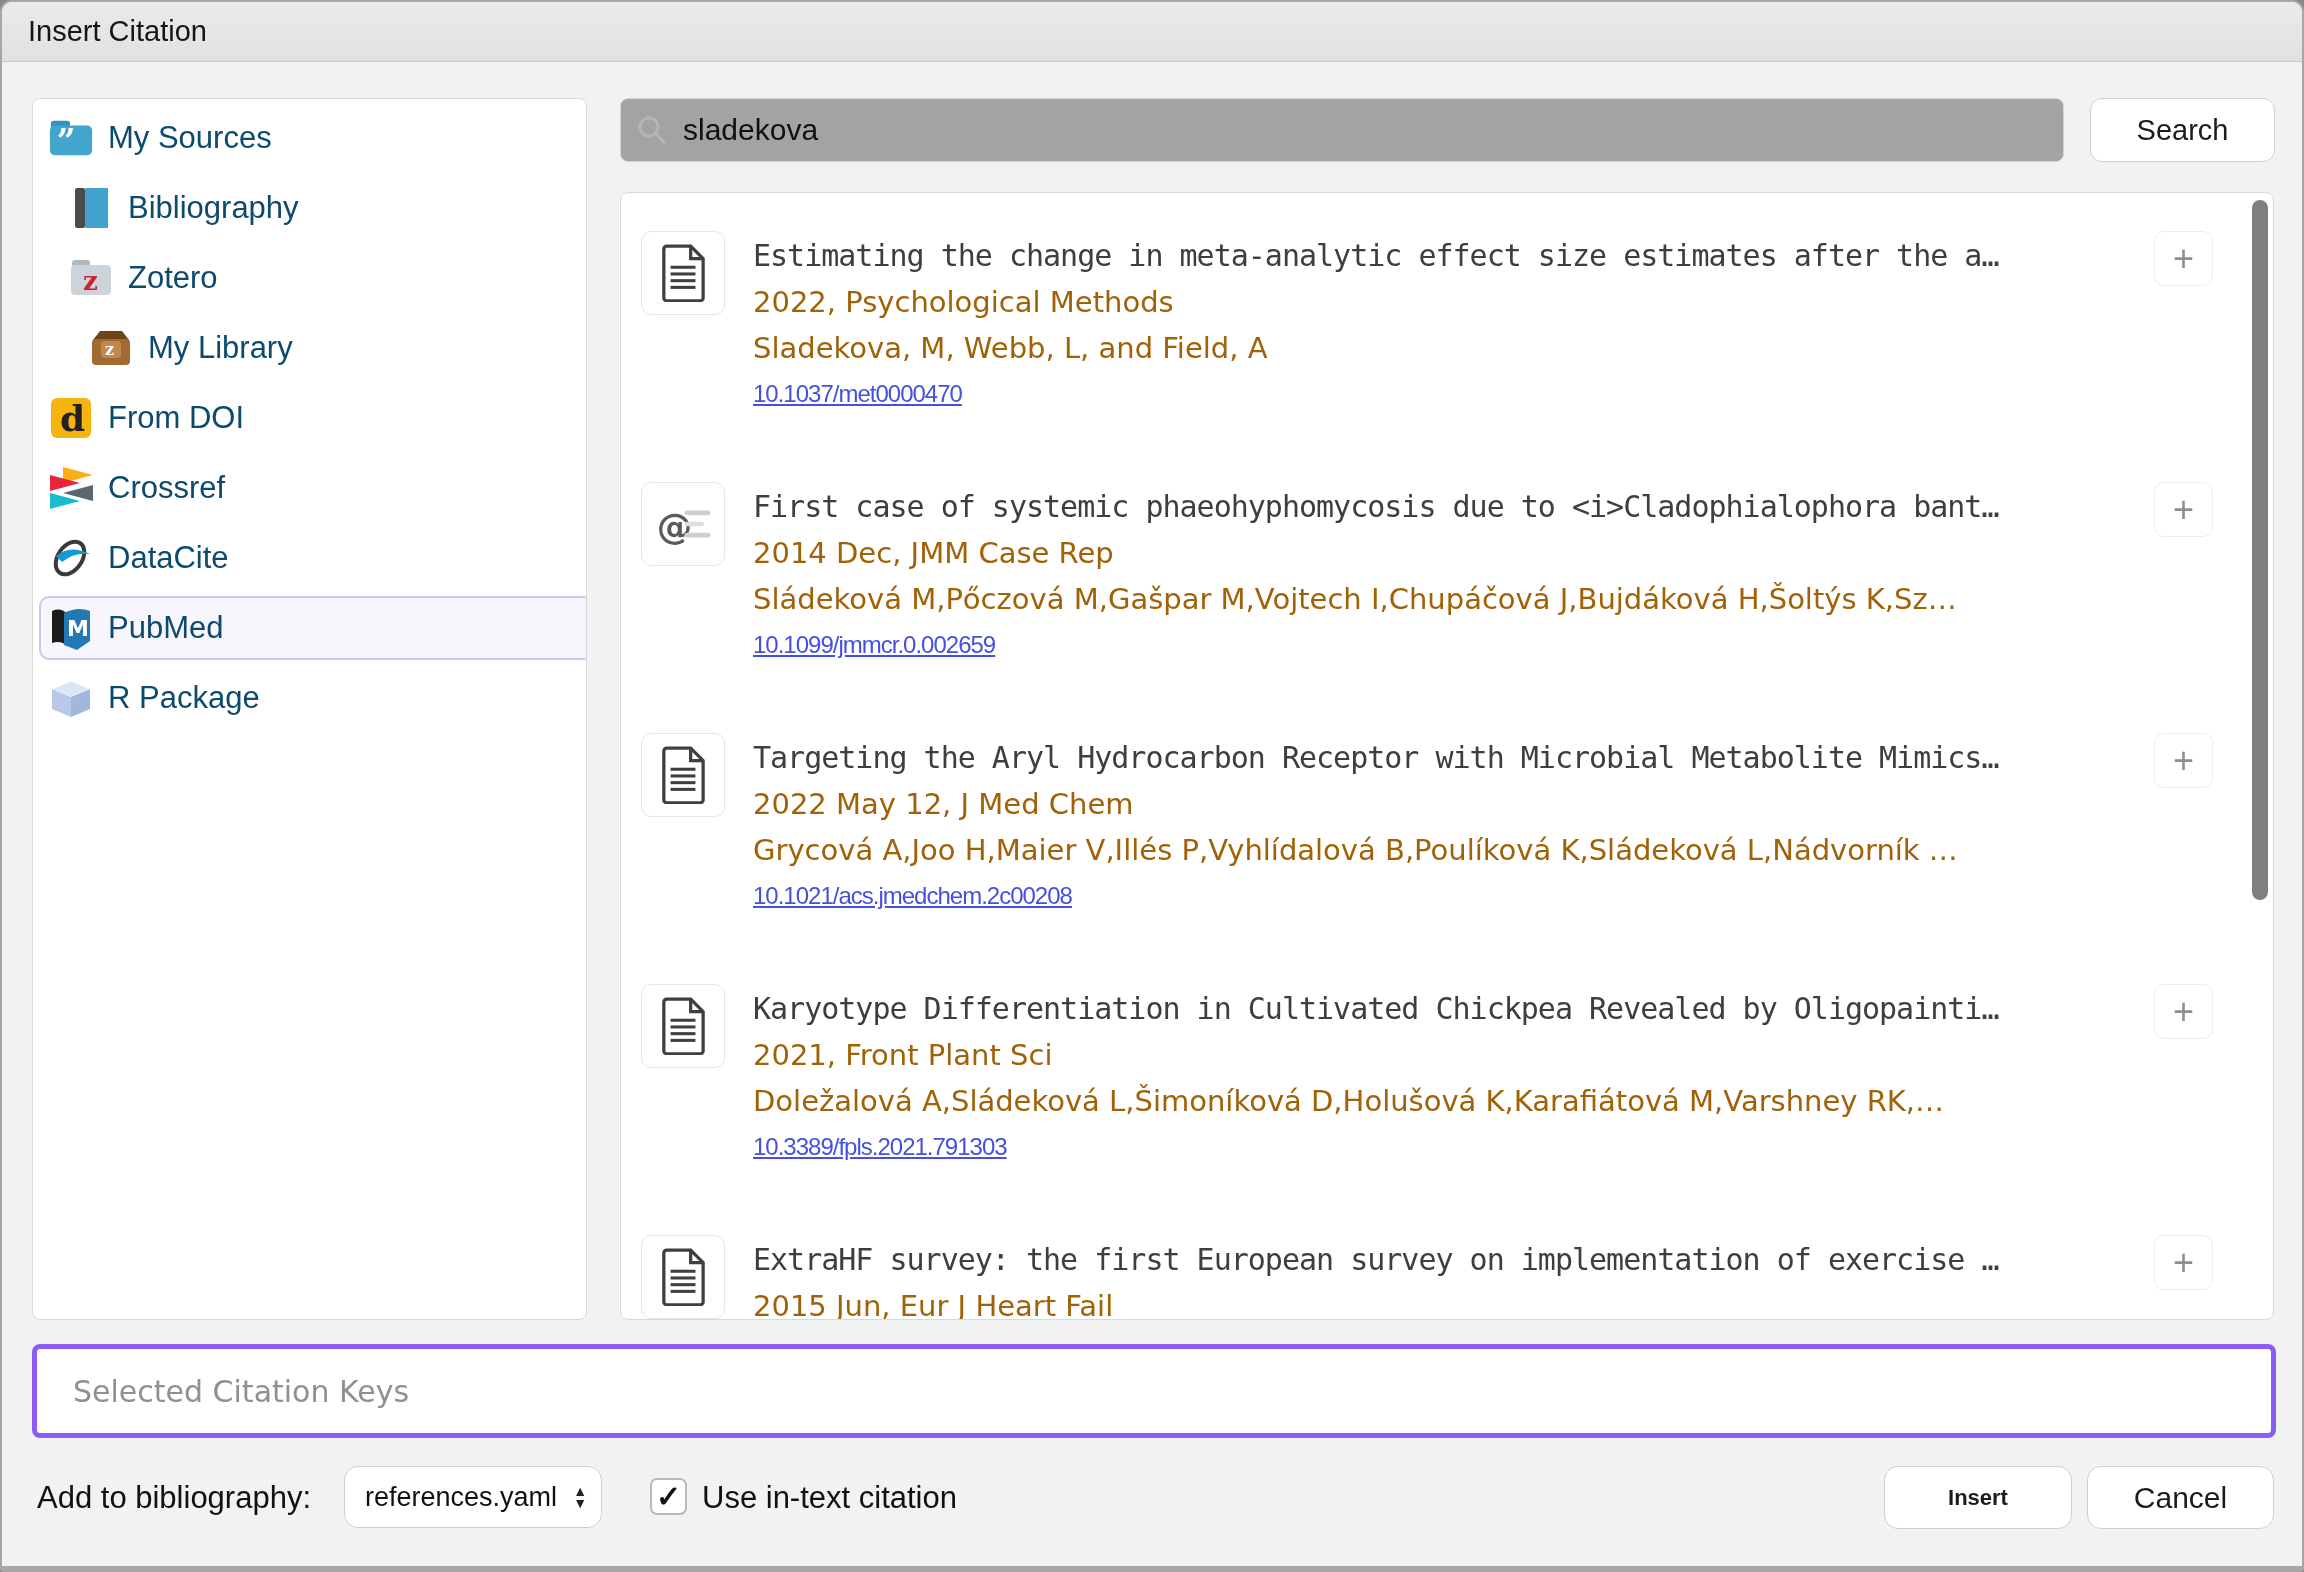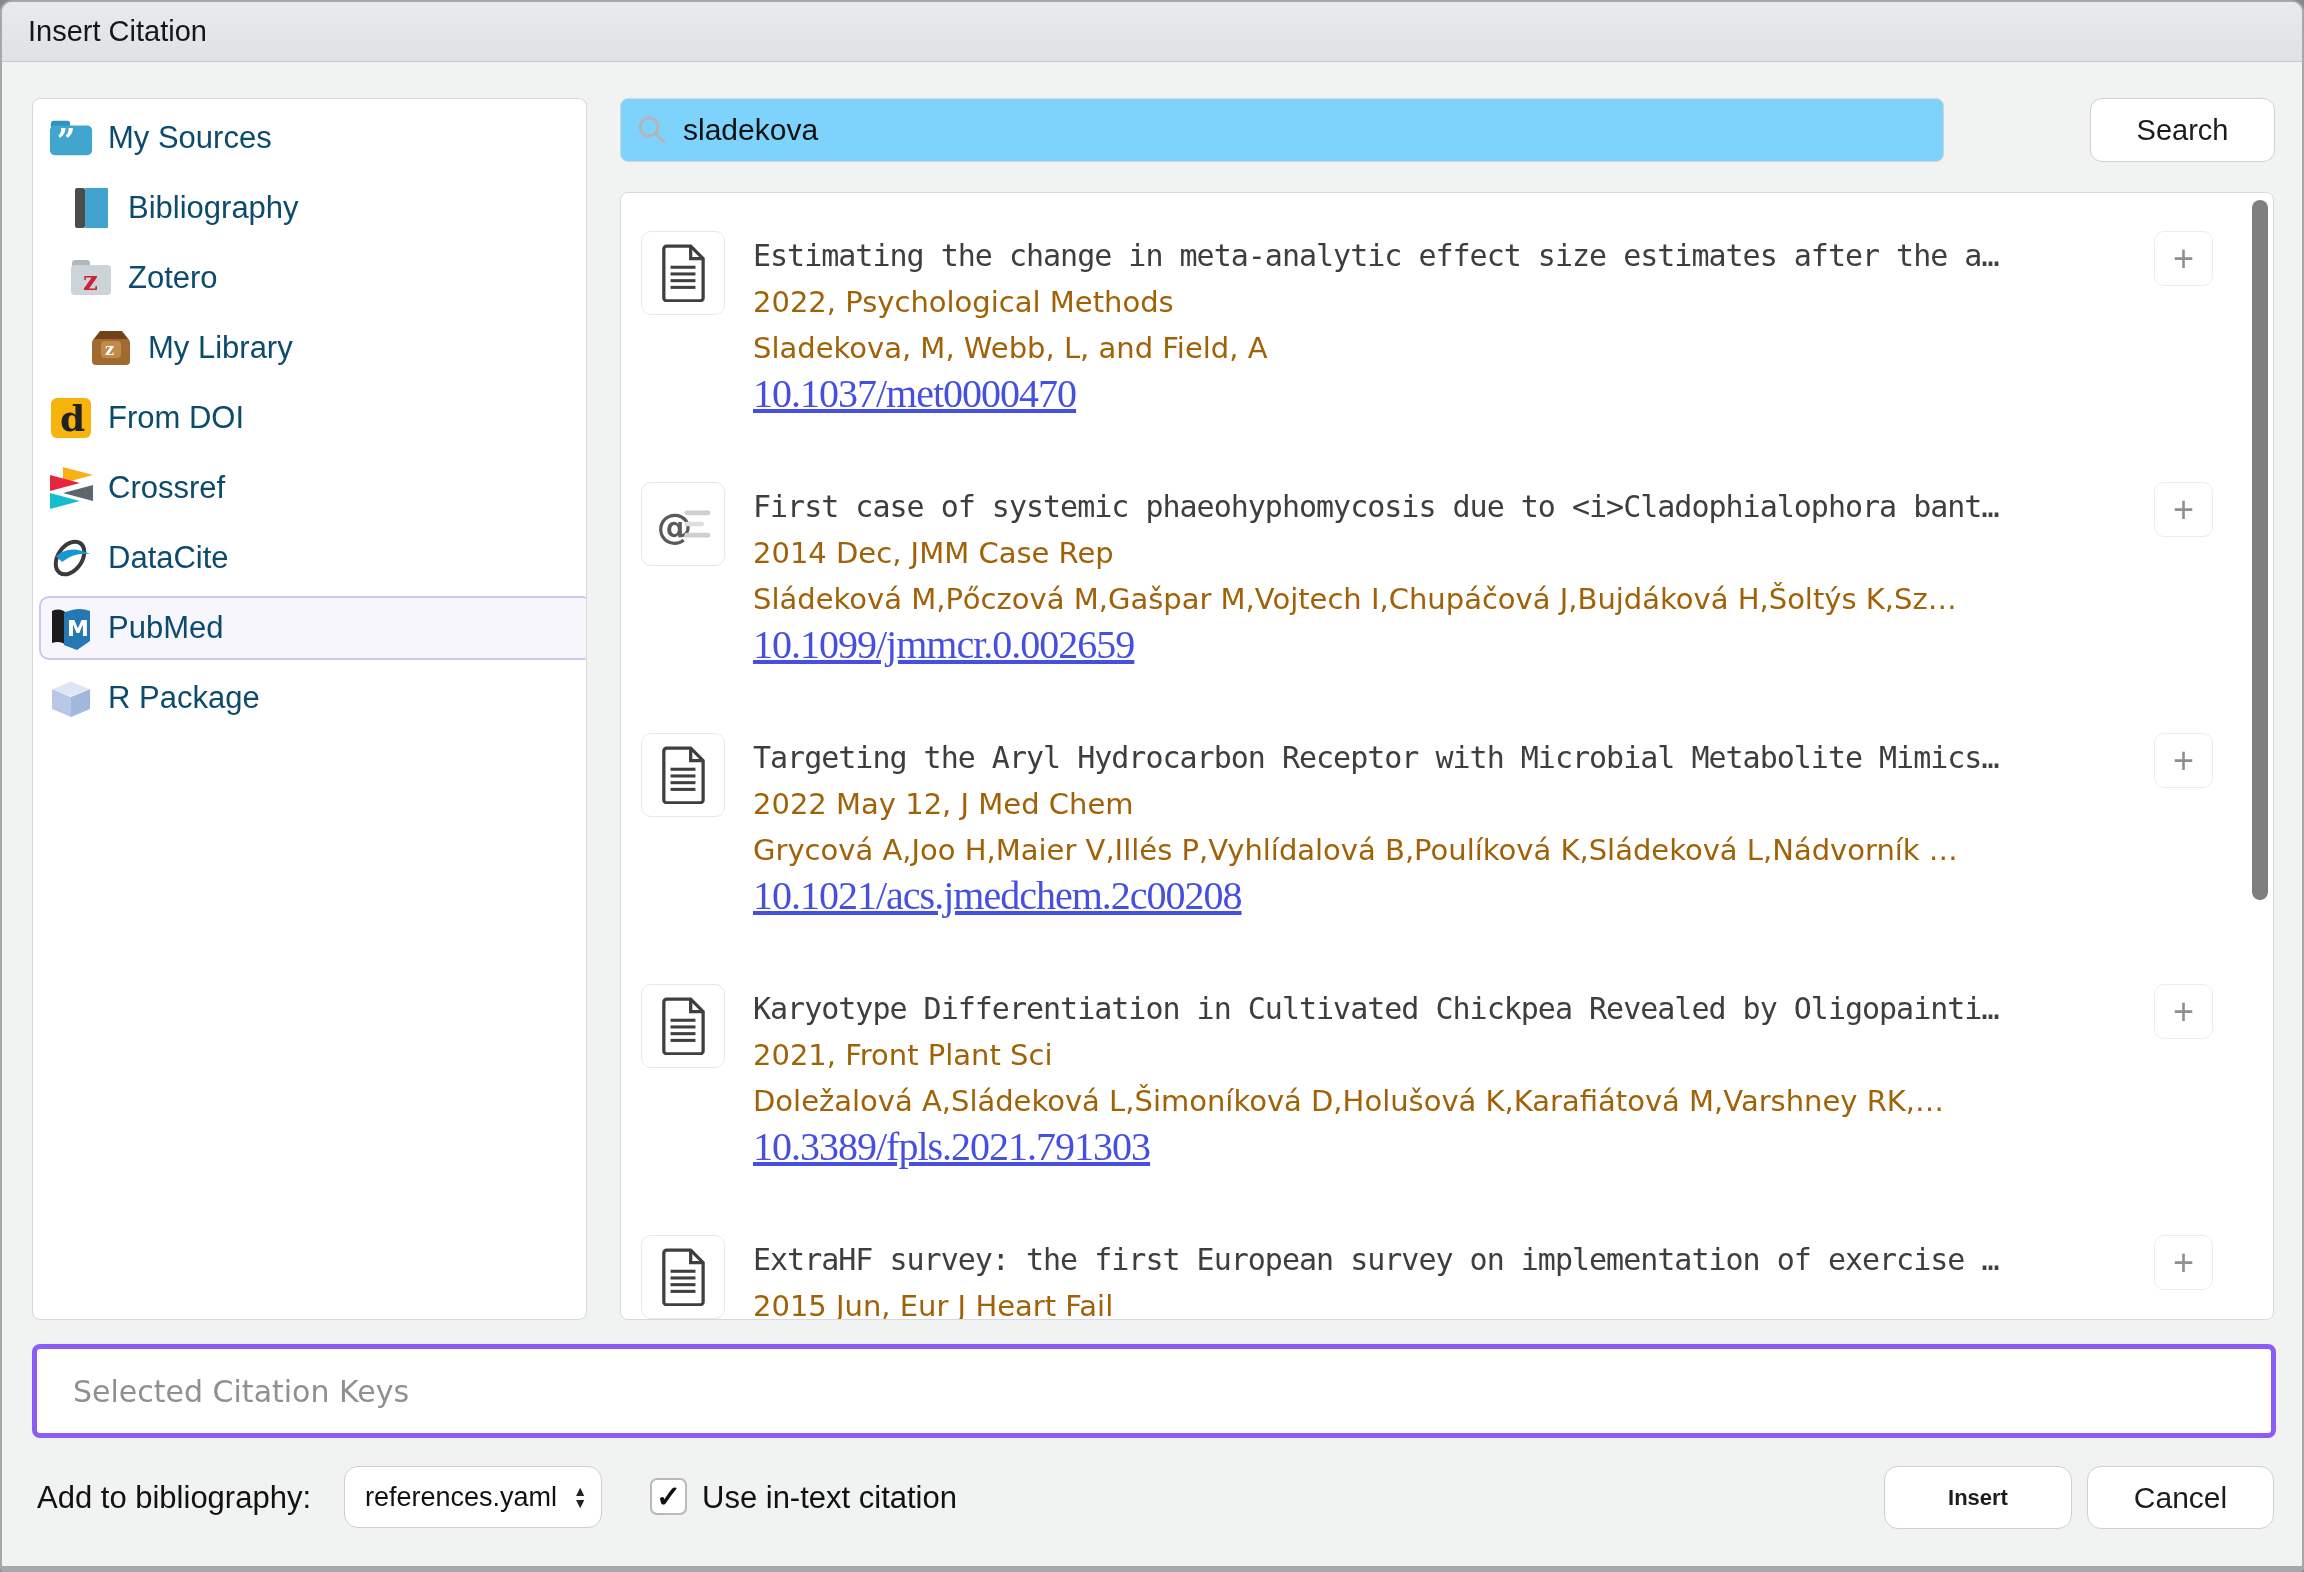--- a/index.html
+++ b/index.html
@@ -28,22 +28,22 @@
   .indent-0{padding-left:15px;}
   .indent-1{padding-left:35px;}
   .indent-2{padding-left:55px;}
   .side-row.selected::before{
     content:"";position:absolute;left:6px;right:8px;top:3px;bottom:3px;
     background:#f6f6fc;border:2px solid #c7c9ee;border-radius:10px;z-index:0;
   }
   .side-row>*{position:relative;z-index:1;}
   
   .searchbox{
-    position:absolute;left:618px;top:96px;width:1324px;height:64px;box-sizing:border-box;
-    background:#7dd3fc;border:1px solid #d4d5d6;border-radius:8px;
+    position:absolute;left:618px;top:96px;width:1444px;height:64px;box-sizing:border-box;
+    background:#a3a3a3;border:1px solid #d4d5d6;border-radius:8px;
     display:flex;align-items:center;padding:4px 14px;
   }
   .searchbox input{
     border:none;outline:none;flex:1;font-size:30px;color:#111;
     font-family:"Liberation Sans",sans-serif;background:transparent;margin-left:12px;
   }
   .btn{
     background:#fff;border:1px solid #cfd0d1;border-radius:12px;box-sizing:border-box;
     display:flex;align-items:center;justify-content:center;
     font-size:29px;color:#1c1c1c;cursor:default;
@@ -53,21 +53,21 @@
   .entry{position:absolute;left:0;width:100%;height:251px;}
   .entry .icon-box{
     position:absolute;left:20px;top:3px;width:84px;height:84px;box-sizing:border-box;
     border:1px solid #e7e7e7;border-radius:10px;background:#fff;
     display:flex;align-items:center;justify-content:center;
   }
   .entry .txt{position:absolute;left:132px;top:5px;right:130px;}
   .line{line-height:46px;white-space:nowrap;overflow:hidden;}
   .t-title{font-family:"DejaVu Sans Mono",monospace;font-size:30px;color:#3e3e3e;letter-spacing:-1px;}
   .t-meta,.t-auth{font-family:"DejaVu Sans",sans-serif;font-size:29px;color:#a16207;}
-  .t-doi a,.t-doi span{font-family:Liberation Serif, serif;font-size:40px;color:#4650e0;text-decoration:underline;letter-spacing:-1px;}
+  .t-doi a,.t-doi span{font-family:Liberation Sans, sans-serif;font-size:24px;color:#4650e0;text-decoration:underline;letter-spacing:-1px;}
   .add-btn{
     position:absolute;right:60px;top:3px;width:59px;height:55px;box-sizing:border-box;
     border:1px solid #ececec;border-radius:10px;background:#fff;
     display:flex;align-items:center;justify-content:center;
     font-size:36px;color:#8f8f8f;cursor:default;
   }
   .scroll-thumb{position:absolute;left:2250px;top:198px;width:16px;height:700px;background:#7f7f7f;border-radius:8px;}
   
   .keys-box{
     position:absolute;left:30px;top:1342px;width:2244px;height:94px;box-sizing:border-box;

